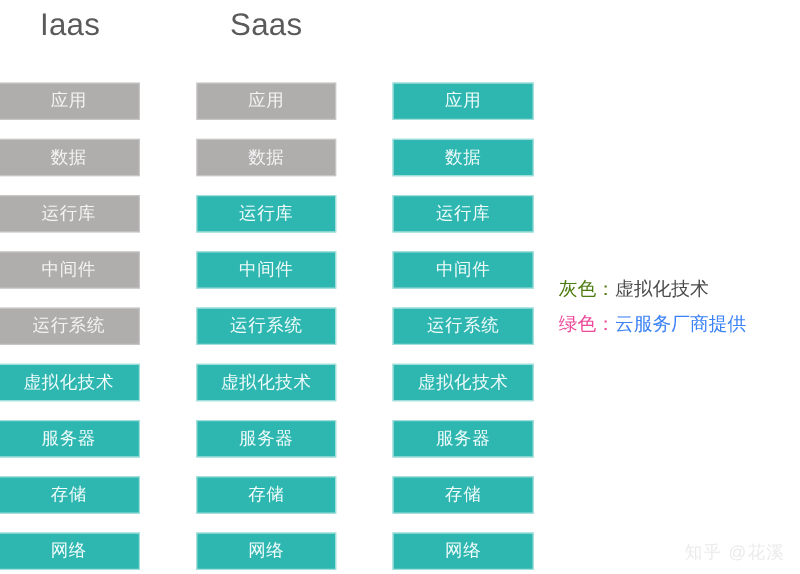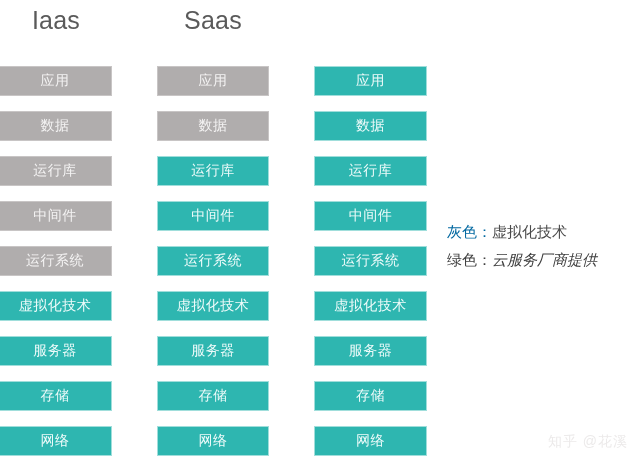--- a/index.html
+++ b/index.html
@@ -96,24 +96,24 @@
     position: absolute;
     left: 447px;
     top: 218px;
     width: 190px;
   }
   .legend-row {
     font-size: 15px;
     line-height: 28px;
     white-space: nowrap;
   }
-  .legend-key-gray  { color: #0369a1; }
+  .legend-key-gray  { color: #4d7c0f; }
   .legend-val-gray  { color: #4a4a4a; }
-  .legend-key-teal  { color: #404040; }
-  .legend-val-teal  { color: #404040; font-style: italic; }
+  .legend-key-teal  { color: #ec4899; }
+  .legend-val-teal  { color: #3b82f6; }
 
   
   .watermark {
     position: absolute;
     right: 12px;
     bottom: 8px;
     font-size: 14px;
     color: #eceaea;
     letter-spacing: 1px;
     white-space: nowrap;

